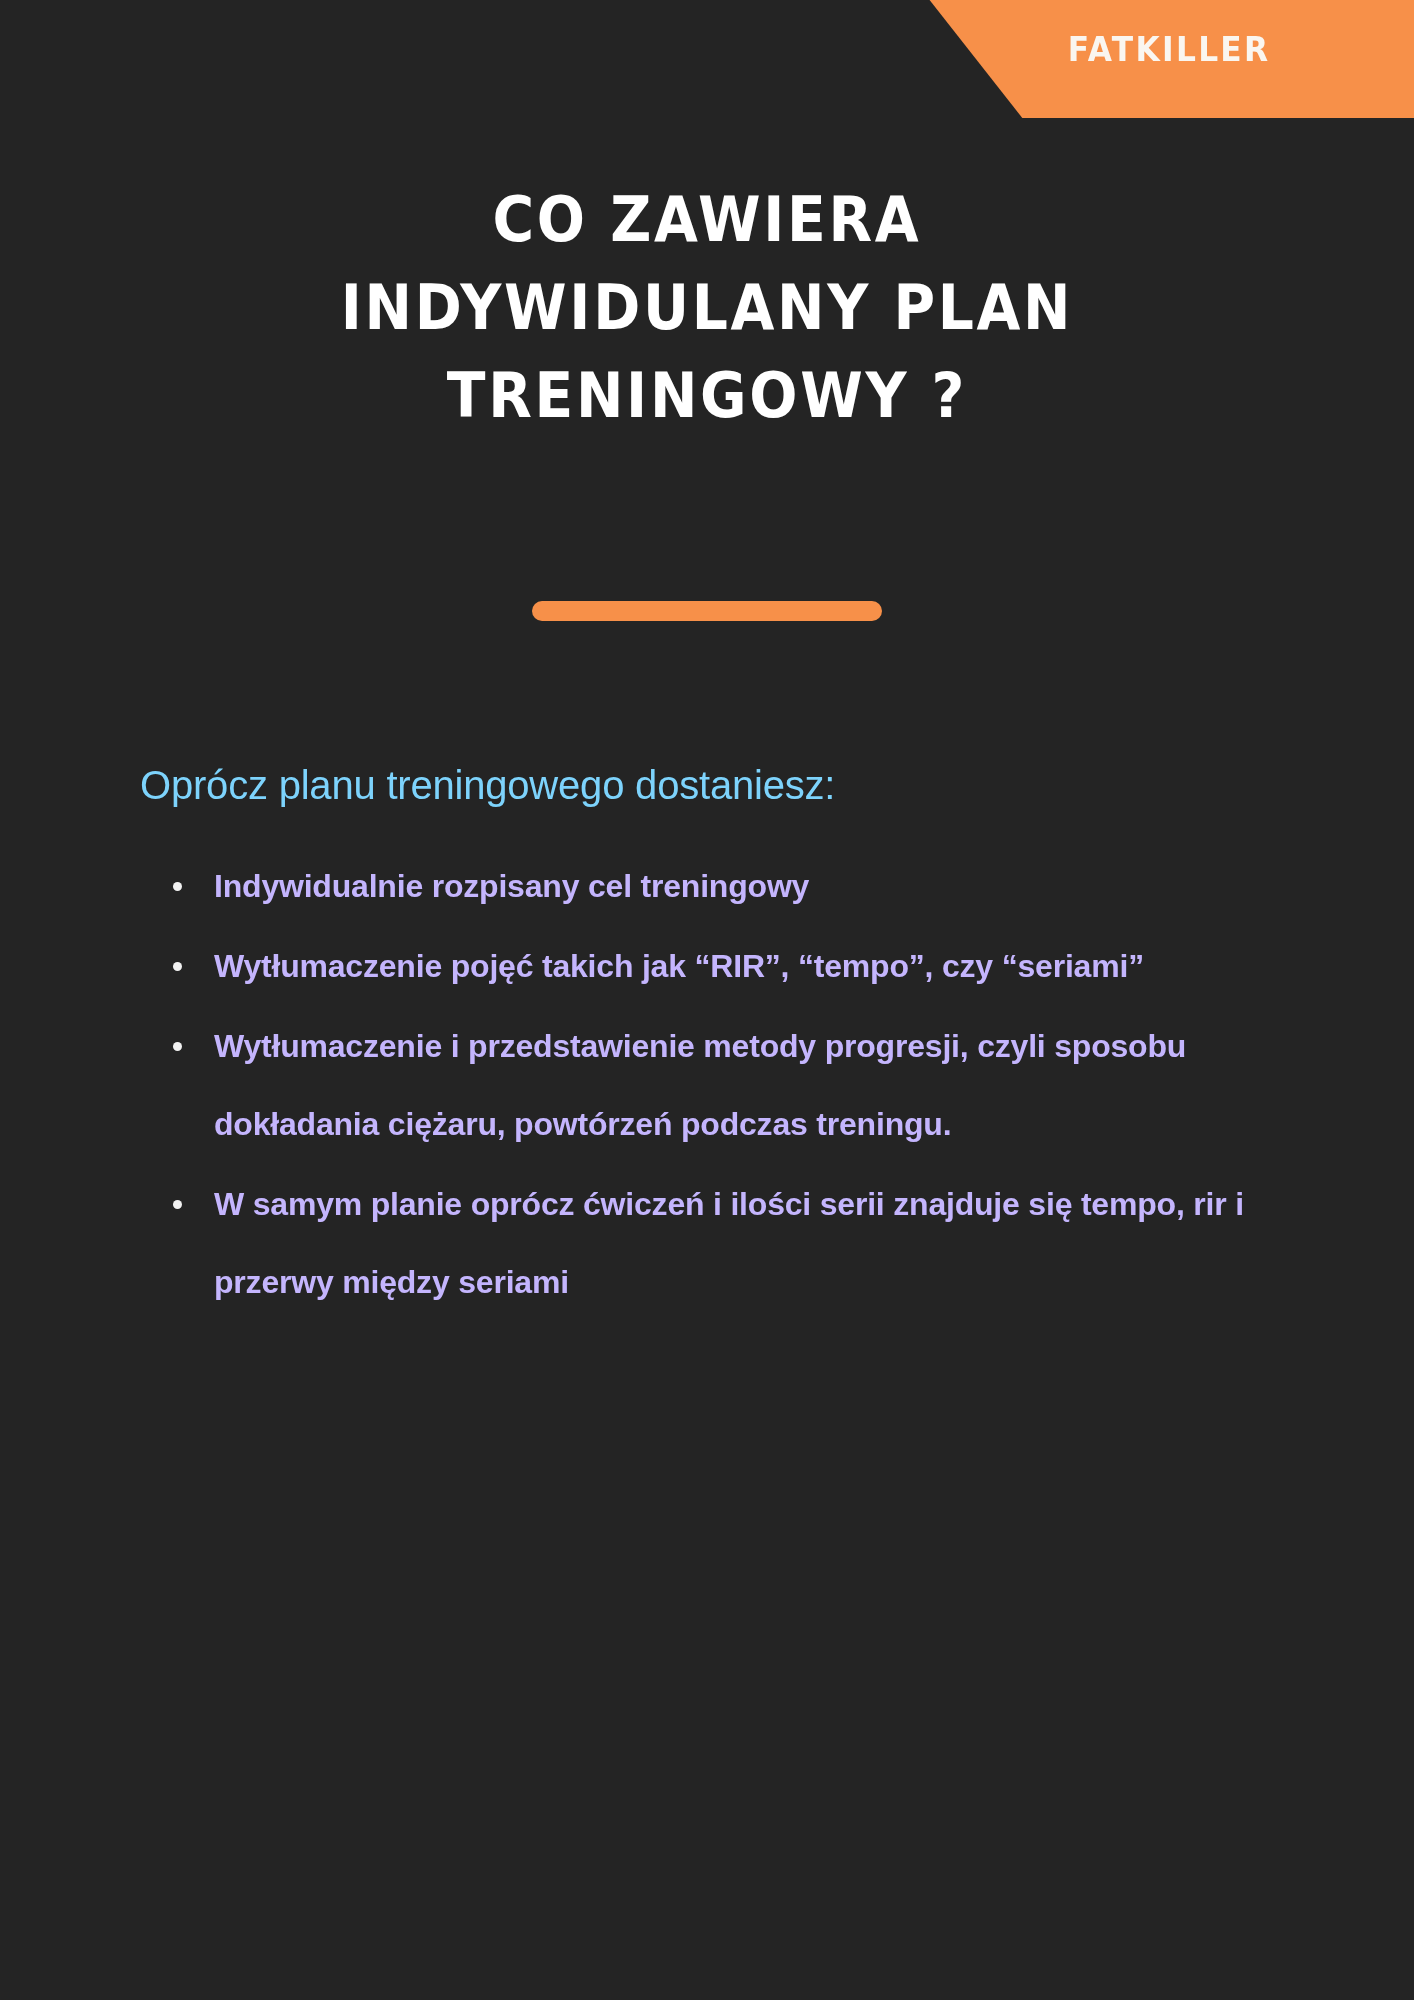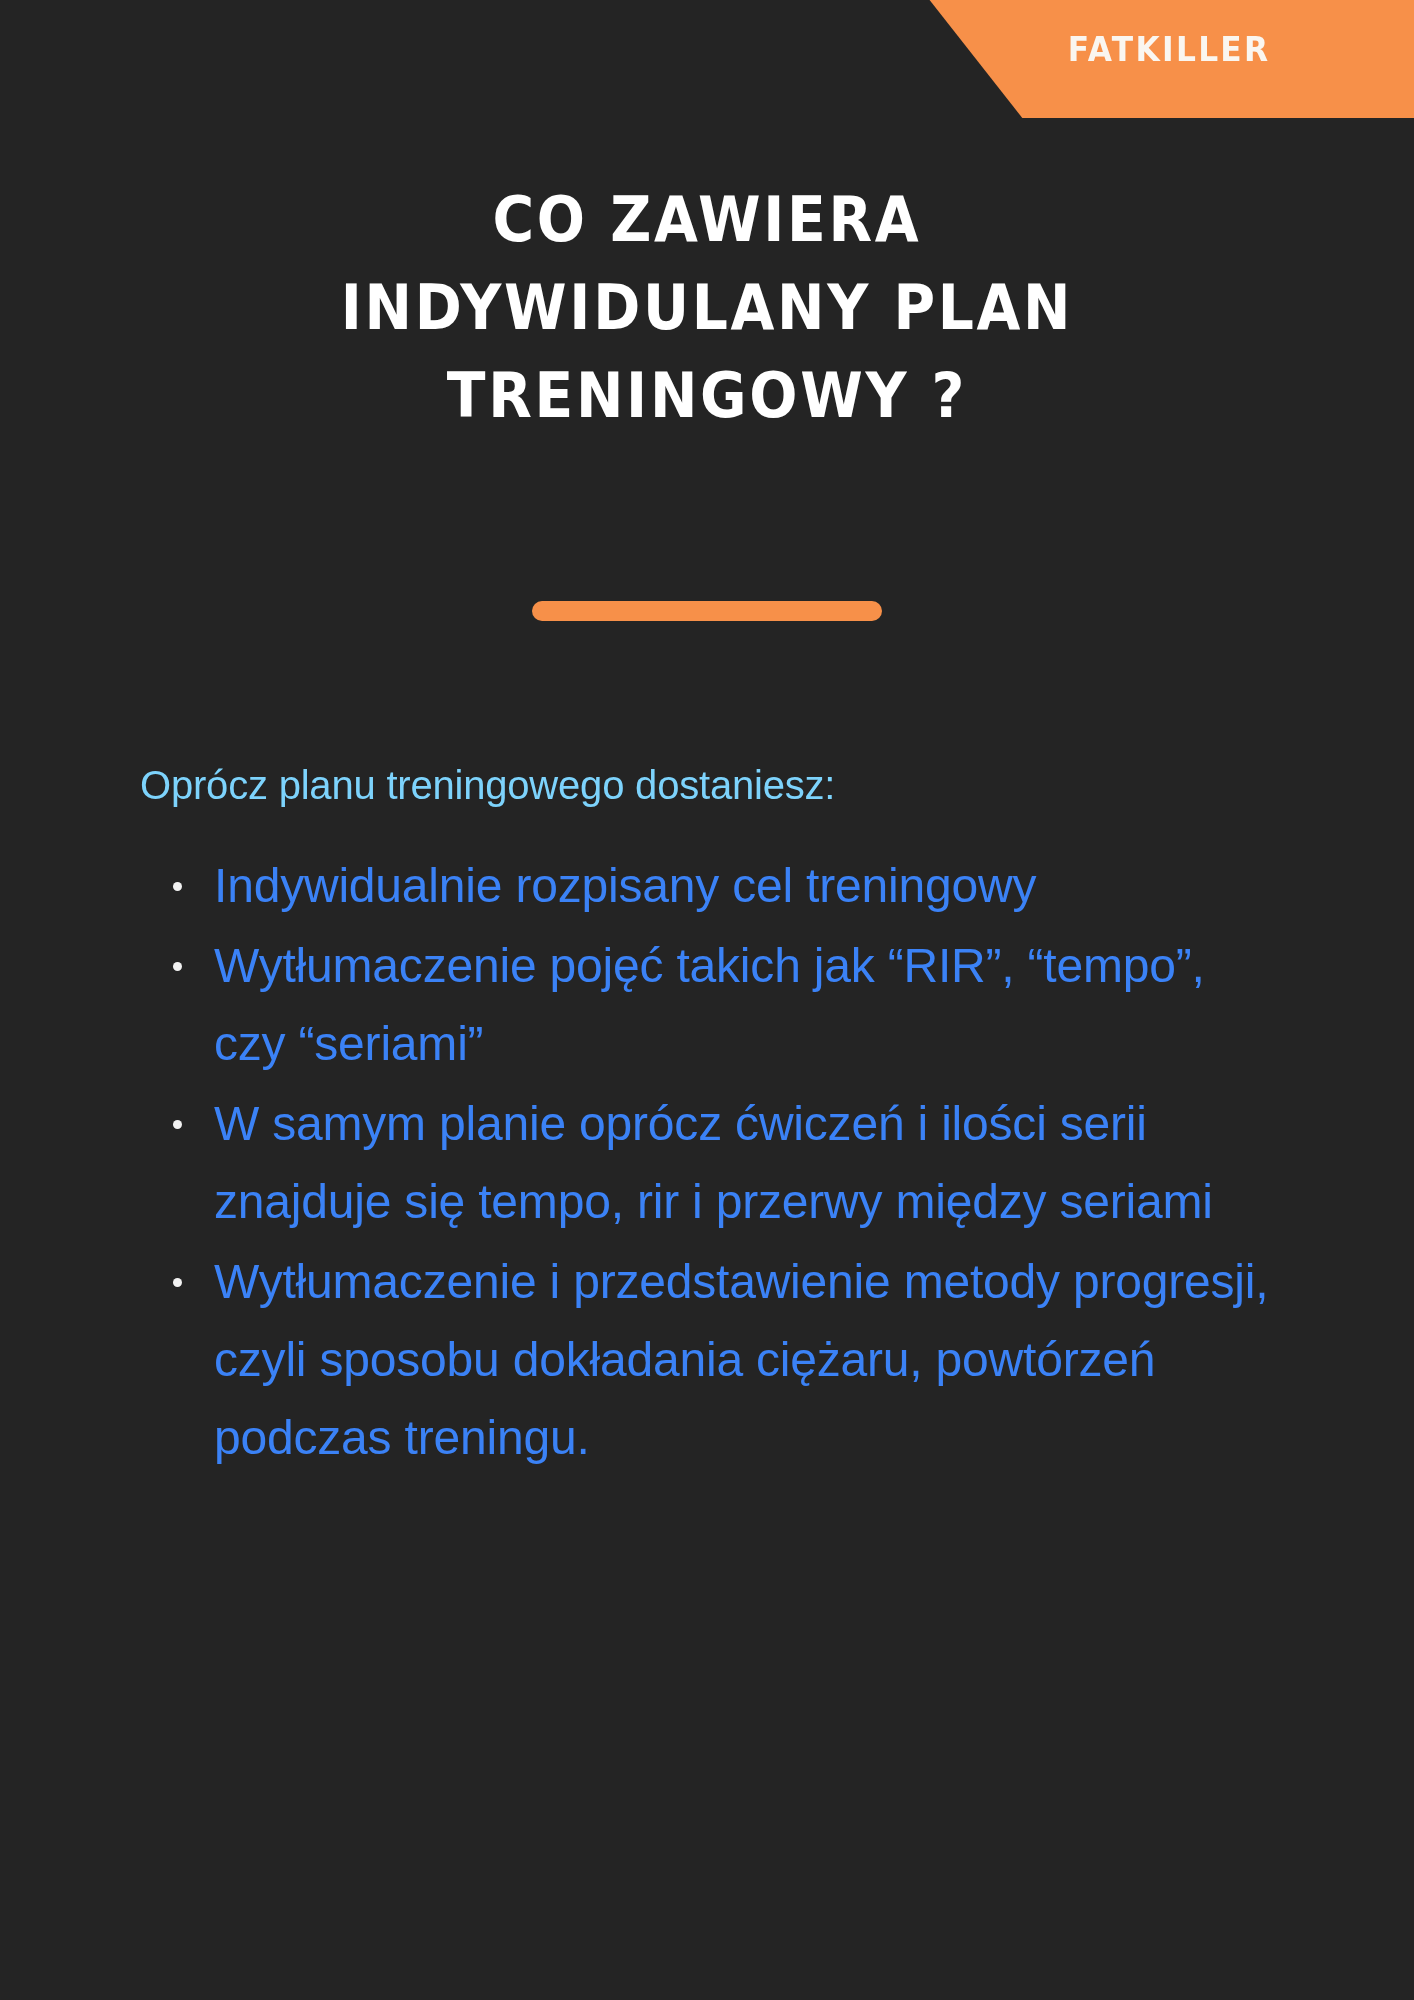--- a/index.html
+++ b/index.html
@@ -104,25 +104,26 @@
   }
   ul.bullets {
     list-style: none;
     margin: 0;
     padding: 0;
   }
   ul.bullets li {
     position: relative;
     padding-left: 74px;
     font-family: "Liberation Sans", sans-serif;
-    font-size: 48px;
+    font-size: 32px;
     line-height: 78px;
-    color: #3b82f6;
+    color: #c4b5fd;
     margin-bottom: 2px;
     letter-spacing: -0.2px;
+    font-weight: bold;
   }
   ul.bullets li .dot {
     position: absolute;
     left: 33px;
     top: 35px;
     width: 9px;
     height: 9px;
     border-radius: 50%;
     background: #F2F2F2;
   }
@@ -151,20 +152,20 @@
     <li>
       <span class="dot"></span>
       <span>Indywidualnie rozpisany cel treningowy</span>
     </li>
     <li>
       <span class="dot"></span>
       <span>Wytłumaczenie pojęć takich jak “RIR”, “tempo”, czy “seriami”</span>
     </li>
     <li>
       <span class="dot"></span>
-      <span> W samym planie oprócz ćwiczeń i ilości serii znajduje się tempo, rir i przerwy między seriami</span>
+      <span>Wytłumaczenie i przedstawienie metody progresji, czyli sposobu dokładania ciężaru, powtórzeń podczas treningu.</span>
     </li>
     <li>
       <span class="dot"></span>
-      <span>Wytłumaczenie i przedstawienie metody progresji, czyli sposobu dokładania ciężaru, powtórzeń podczas treningu.</span>
+      <span> W samym planie oprócz ćwiczeń i ilości serii znajduje się tempo, rir i przerwy między seriami</span>
     </li>
   </ul>
 </div>
 
 </body></html>

